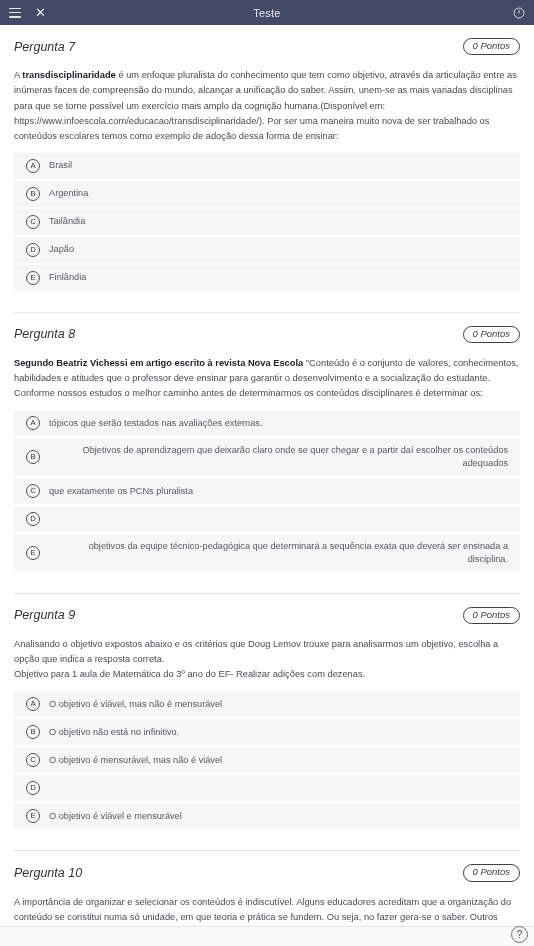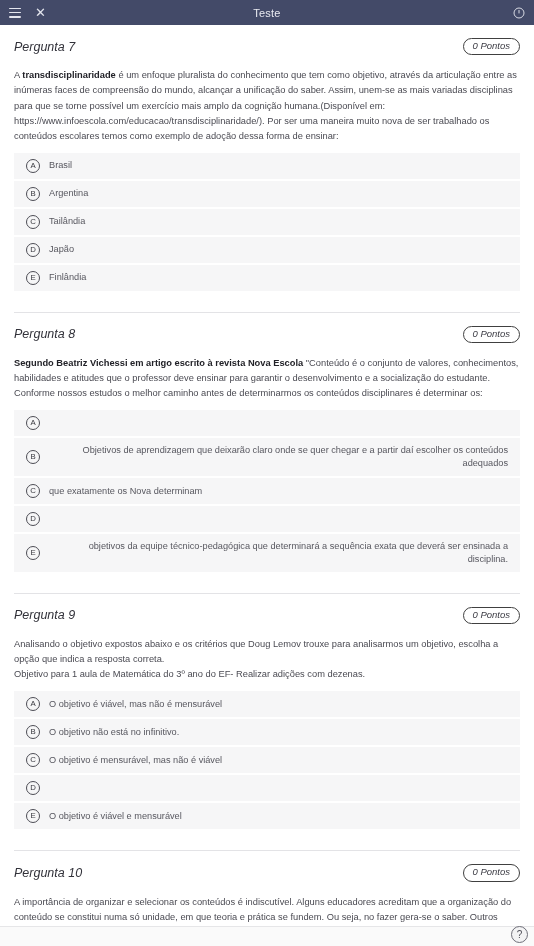--- a/index.html
+++ b/index.html
@@ -172,28 +172,29 @@
       <div class="divider"></div>
       <div class="question">
         <div class="q-head">
           <div class="q-title">Pergunta 8</div>
           <div class="q-points">0 Pontos</div>
         </div>
         <div class="q-body"><b>Segundo Beatriz Vichessi em artigo escrito à revista Nova Escola</b> "Conteúdo é o conjunto de valores, conhecimentos, habilidades e atitudes que o professor deve ensinar para garantir o desenvolvimento e a socialização do estudante. Conforme nossos estudos o melhor caminho antes de determinarmos os conteúdos disciplinares é determinar os:</div>
         <div class="options">
           <div class="option">
             <span class="opt-letter">A</span>
+            <span class="opt-text">tópicos que serão testados nas avaliações externas.</span>
           </div>
           <div class="option">
             <span class="opt-letter">B</span>
             <span class="opt-text">Objetivos de aprendizagem que deixarão claro onde se quer chegar e a partir daí escolher os conteúdos adequados</span>
           </div>
           <div class="option">
             <span class="opt-letter">C</span>
-            <span class="opt-text">que exatamente os Nova determinam</span>
+            <span class="opt-text">que exatamente os PCNs pluralista</span>
           </div>
           <div class="option">
             <span class="opt-letter">D</span>
           </div>
           <div class="option">
             <span class="opt-letter">E</span>
             <span class="opt-text">objetivos da equipe técnico-pedagógica que determinará a sequência exata que deverá ser ensinada a disciplina.</span>
           </div>
         </div>
       </div>

